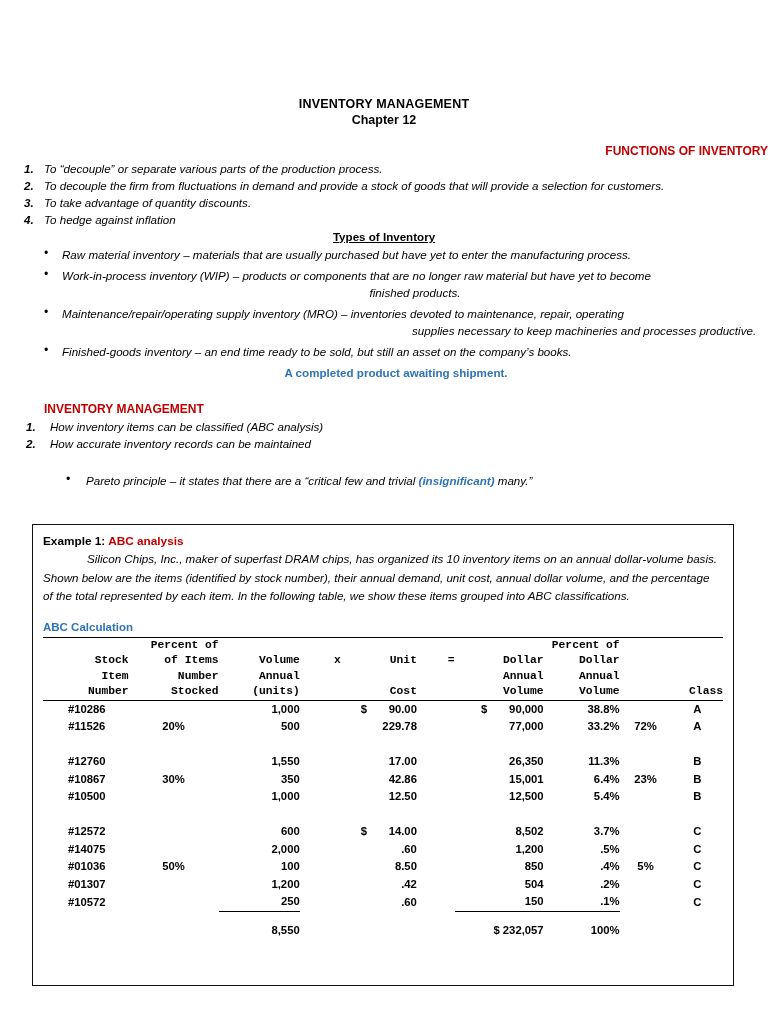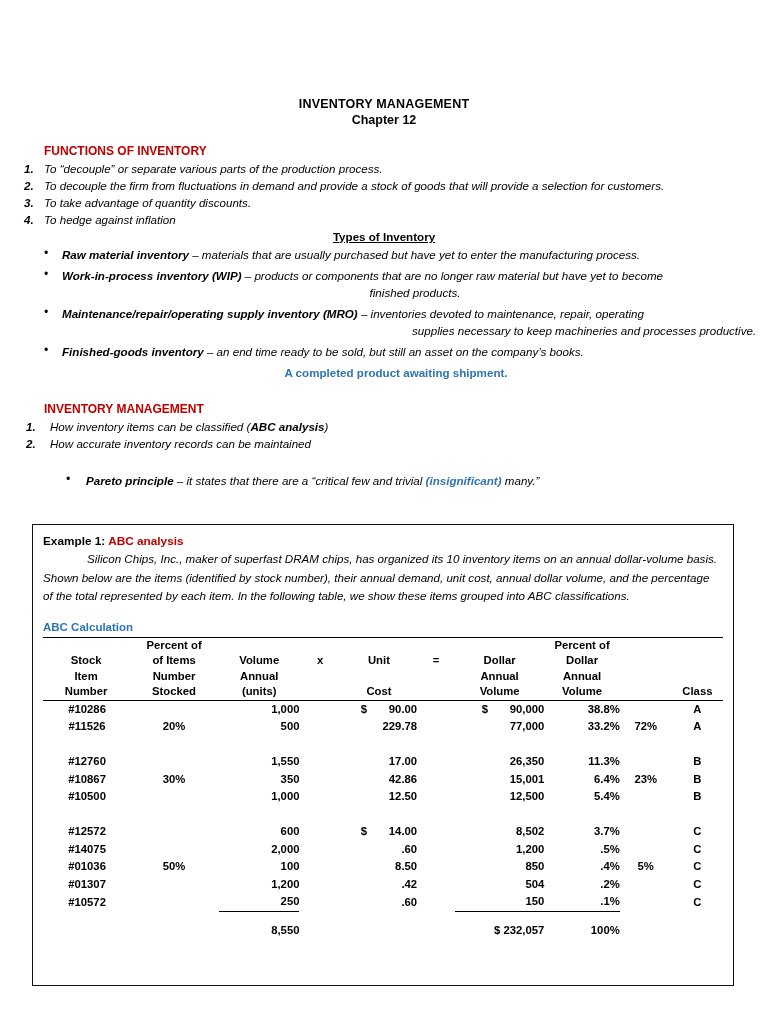--- a/index.html
+++ b/index.html
@@ -51,21 +51,21 @@
     margin: 0;
     line-height: 17px;
   }
 
   
   .body-italic {
     font-style: italic;
     font-size: 11.6px;
     line-height: 17px;
   }
-  .bi-bold { font-weight: bold; font-style: italic; }
+  .bi-bold { font-weight: normal; font-style: italic; }
 
   
   ol.numlist {
     margin: 0;
     padding: 0;
     list-style: none;
   }
   ol.numlist > li {
     position: relative;
     padding-left: 44px;
@@ -181,21 +181,21 @@
     font-size: 11.3px;
   }
   table.abc td, table.abc th {
     padding: 0;
     font-weight: bold;
     line-height: 15.5px;
     vertical-align: bottom;
   }
   table.abc thead tr.hdr-top td { border-top: 1.2px solid #000; }
   table.abc thead tr:last-child td { border-bottom: 1.2px solid #000; }
-  table.abc thead td { text-align: center; }
+  table.abc thead td { text-align: right; font-family: Liberation Mono, monospace; }
   table.abc tbody td { text-align: right; line-height: 17.5px; }
   table.abc tbody td.c-item { text-align: center; padding-left: 2px; }
   table.abc tbody td.c-pct-items,
   table.abc tbody td.c-pctgrp,
   table.abc tbody td.c-class { text-align: center; }
   .spacer-row td { height: 13px; line-height: 13px; font-size: 1px; }
   td.c-unit .money-wrap,
   td.c-dollar .money-wrap {
     display: inline-block;
     position: relative;
@@ -223,21 +223,21 @@
 </style>
 </head>
 <body>
 
 <div class="page">
 
   <div class="doc-title">INVENTORY MANAGEMENT</div>
   <div class="doc-subtitle">Chapter 12</div>
 
   <div style="height:14px"></div>
-  <div class="section-head" style="padding-left:44px;">FUNCTIONS OF INVENTORY</div>
+  <div class="section-head" style="padding-left:44px;text-align:right;">FUNCTIONS OF INVENTORY</div>
 
   <ol class="numlist">
     <li>
       <span class="num">1.</span>
       <span>To “decouple” or separate various parts of the production process.</span>
     </li>
     <li>
       <span class="num">2.</span>
       <span>To decouple the firm from fluctuations in demand and provide a stock of goods that will provide a selection for customers.</span>
     </li>

